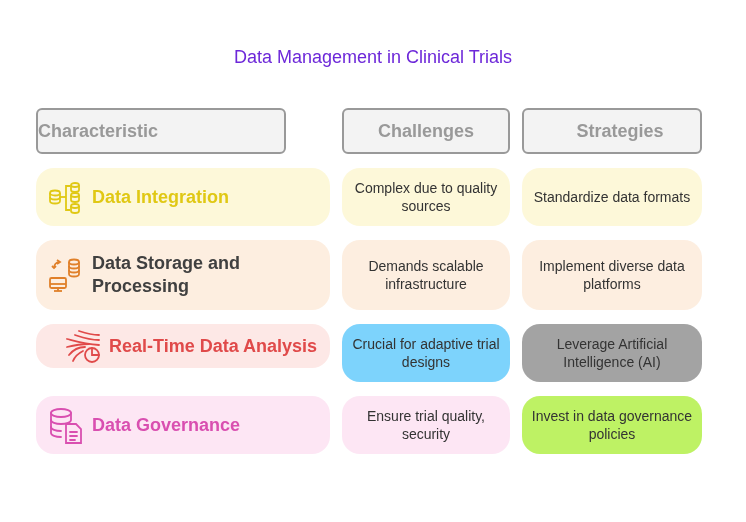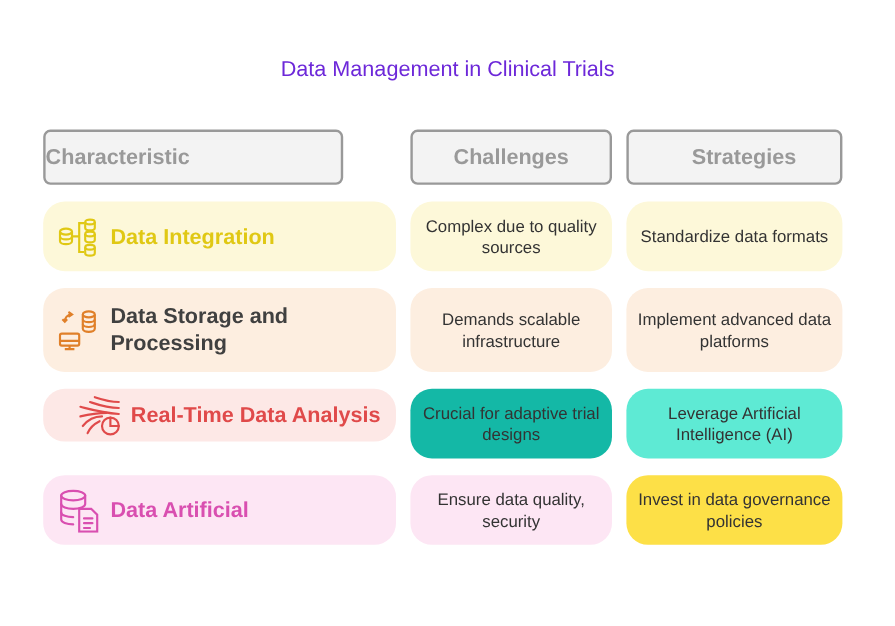--- a/index.html
+++ b/index.html
@@ -54,45 +54,45 @@
       <path d="M21 10c0 1.4 2.2 2.5 5 2.5s5-1.1 5-2.5"></path>
       <path d="M21 14c0 1.4 2.2 2.5 5 2.5s5-1.1 5-2.5"></path>
     <rect x="2" y="22" width="16" height="10" rx="1.5"></rect>
       <path d="M2 28h16"></path>
       <path d="M10 32v3"></path>
       <path d="M6 35h8"></path>
   </svg>
   <span class="lbl" style="color:#404040;">Data Storage and Processing</span>
 </div>
 <div class="cell c2" style="top:240px;height:70px;background:#fdeee0;">Demands scalable infrastructure</div>
-<div class="cell c3" style="top:240px;height:70px;background:#fdeee0;">Implement advanced data platforms</div>
+<div class="cell c3" style="top:240px;height:70px;background:#fdeee0;">Implement diverse data platforms</div>
 
 <div class="cell c1" style="top:324px;height:44px;background:#fde8e6;padding-left:29px;">
   <svg class="icon" viewBox="0 0 38 38" fill="none" stroke="#e04a4a" stroke-width="1.8" stroke-linecap="round">
     <path d="M14 4c6 2 12 4 20 4"></path>
       <path d="M10 8c6 2 14 5 24 5"></path>
       <path d="M2 12c8 2 18 5 32 6"></path>
     <path d="M2 20c8-2 14-3 22-3"></path>
       <path d="M4 28c4-5 10-8 16-8"></path>
       <path d="M8 34c2-5 6-8 10-10"></path>
     <circle cx="27" cy="28" r="7"></circle>
       <path d="M27 21v7h7"></path>
   </svg>
   <span class="lbl" style="color:#e04a4a;">Real-Time Data Analysis</span>
 </div>
-<div class="cell c2" style="top:324px;height:58px;background:#14b8a6;">Crucial for adaptive trial designs</div>
-<div class="cell c3" style="top:324px;height:58px;background:#5eead4;">Leverage Artificial Intelligence (AI)</div>
+<div class="cell c2" style="top:324px;height:58px;background:#7dd3fc;">Crucial for adaptive trial designs</div>
+<div class="cell c3" style="top:324px;height:58px;background:#a3a3a3;">Leverage Artificial Intelligence (AI)</div>
 
 <div class="cell c1" style="top:396px;height:58px;background:#fde6f4;">
   <svg class="icon" viewBox="0 0 38 38" fill="none" stroke="#d94fb0" stroke-width="1.8" stroke-linecap="round">
     <ellipse cx="13" cy="7" rx="10" ry="4"></ellipse>
       <path d="M3 7v20c0 2.2 4.5 4 10 4"></path>
       <path d="M3 14c0 2.2 4.5 4 10 4s10-1.8 10-4V7"></path>
       <path d="M3 21c0 2.2 4.5 4 10 4"></path>
     <path d="M18 18h10l5 5v14H18z"></path>
       <path d="M22 26h7"></path>
       <path d="M22 30h7"></path>
       <path d="M22 34h5"></path>
   </svg>
-  <span class="lbl" style="color:#d94fb0;">Data Artificial</span>
+  <span class="lbl" style="color:#d94fb0;">Data Governance</span>
 </div>
-<div class="cell c2" style="top:396px;height:58px;background:#fde6f4;">Ensure data quality, security</div>
-<div class="cell c3" style="top:396px;height:58px;background:#fde047;">Invest in data governance policies</div>
+<div class="cell c2" style="top:396px;height:58px;background:#fde6f4;">Ensure trial quality, security</div>
+<div class="cell c3" style="top:396px;height:58px;background:#bef264;">Invest in data governance policies</div>
 
 </body></html>

